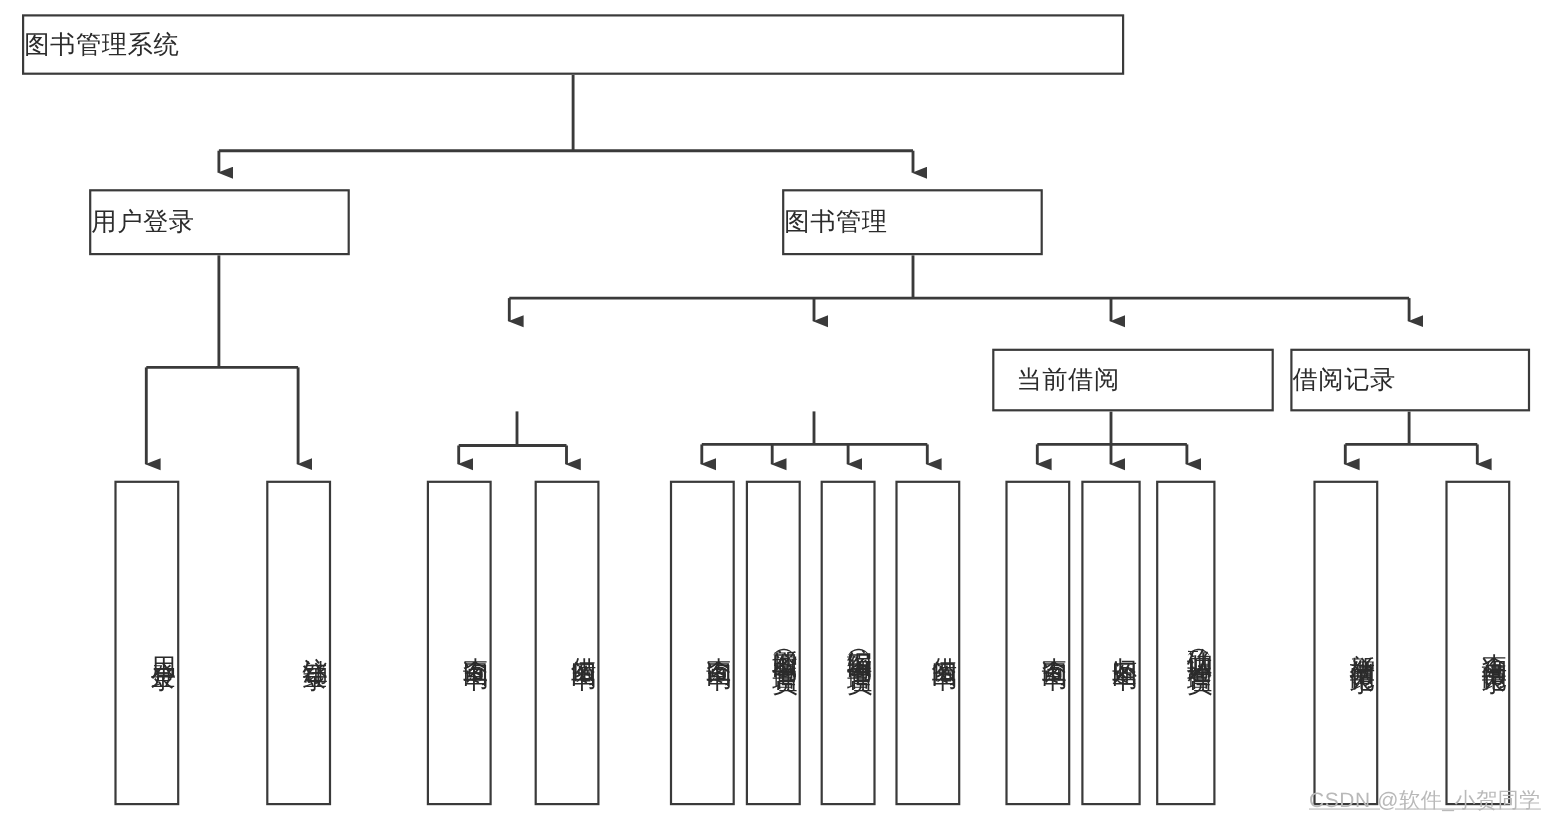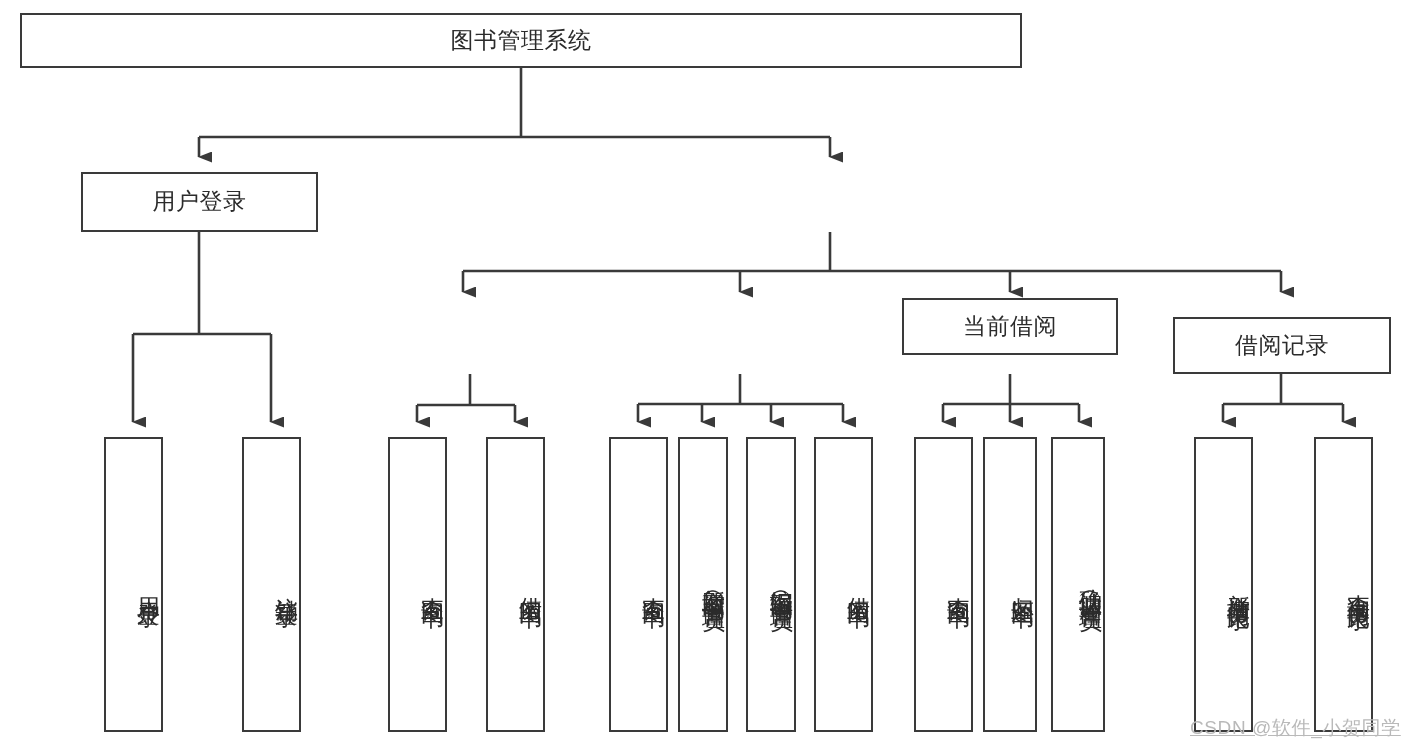--- a/index.html
+++ b/index.html
@@ -25,21 +25,21 @@
     height: 747px;
     pointer-events: none;
   }
   .node {
     position: absolute;
     box-sizing: border-box;
     background: #ffffff;
     border: 2.4px solid #3a3a3a;
     display: flex;
     align-items: center;
-    justify-content: center;
+    justify-content: flex-start;
     color: #2b2b2b;
     text-align: center;
     line-height: 1.12;
   }
   .node.h {
     font-size: 23px;
     letter-spacing: 0.5px;
   }
   .node.v {
     writing-mode: vertical-rl;
@@ -119,22 +119,25 @@
     </g>
   </svg>
 
   <div class="node h" style="left:20px; top:13px; width:1002px; height:55px;">
     <span>图书管理系统</span>
   </div>
 
   <div class="node h" style="left:81px; top:172px; width:237px; height:60px;">
     <span>用户登录</span>
   </div>
+  <div class="node h" style="left:711px; top:172px; width:237px; height:60px;">
+    <span>图书管理</span>
+  </div>
 
-  <div class="node h" style="left:902px; top:298px; width:216px; height:57px;">
+  <div class="node h" style="left:902px; top:317px; width:256px; height:57px;padding-left:20px;">
     <span>当前借阅</span>
   </div>
   <div class="node h" style="left:1173px; top:317px; width:218px; height:57px;">
     <span>借阅记录</span>
   </div>
 
   <div class="node v" style="left:104px; top:437px; width:59px; height:295px;">
     <span>用户登录</span>
   </div>
   <div class="node v" style="left:242px; top:437px; width:59px; height:295px;">

